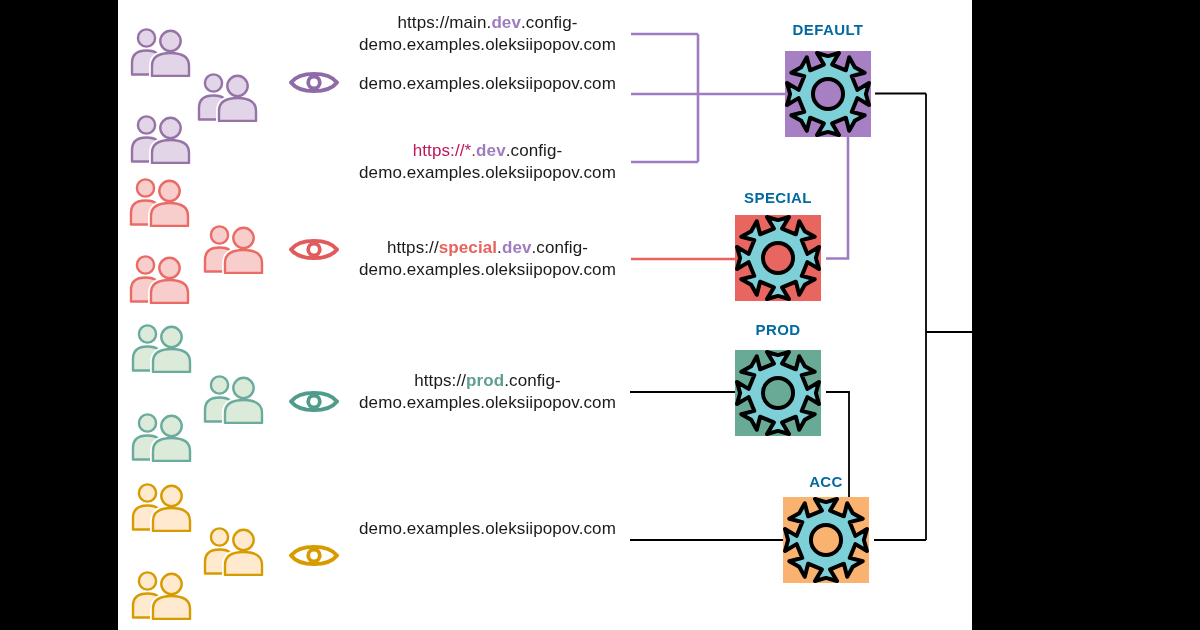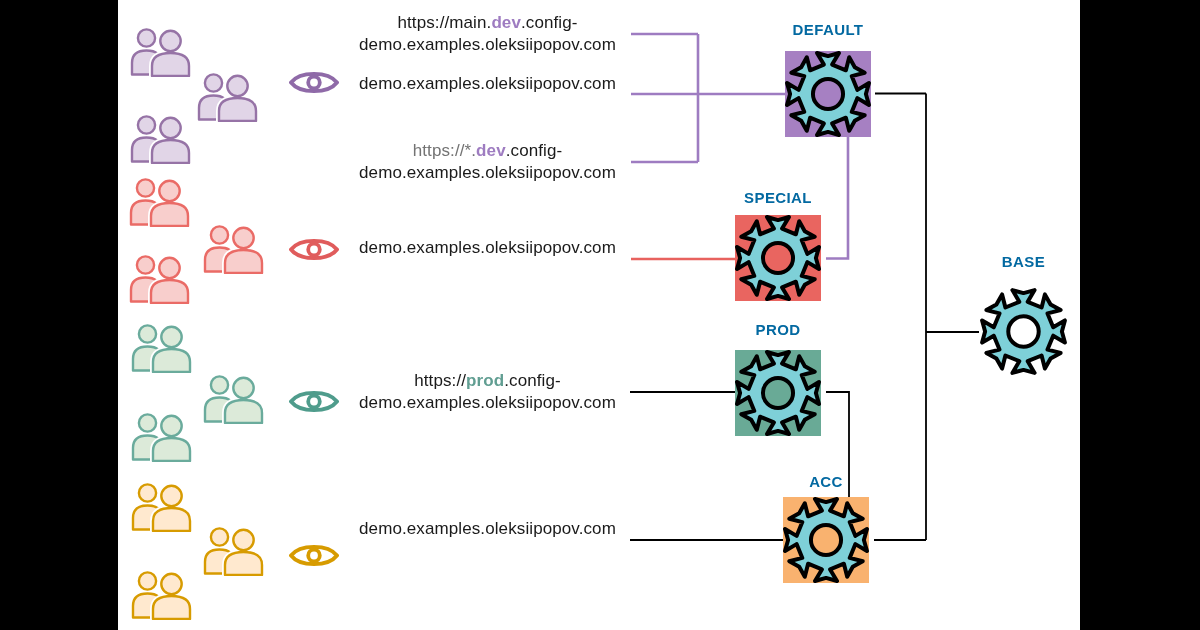--- a/index.html
+++ b/index.html
@@ -1,17 +1,17 @@
 <!DOCTYPE html>
 <html style="--wirePurple: #9e7cc1; --wireRed: #e8625e;"><head>
 <meta charset="utf-8">
 <style>
   html,body{margin:0;padding:0;background:#000;}
-  #canvas{position:relative;width:1200px;height:630px;background:#ffffff;overflow:hidden;
-          font-family:"Liberation Sans",sans-serif;}
+  #canvas{position:relative;width:948px;height:630px;background:#ffffff;overflow:hidden;
+          font-family:"Liberation Sans",sans-serif;padding-left:24px;}
   .letterbox{position:absolute;top:0;height:630px;background:#000;}
   #lb-left{left:0;width:118px;}
   #lb-right{left:1080px;width:120px;}
   #wires{position:absolute;left:0;top:0;width:1200px;height:630px;}
   #wires path{fill:none;}
   .wire-k{stroke:#000;stroke-width:1.8px;}
   .wire-p{stroke:var(--wirePurple,#9e7cc1);stroke-width:2.6px;}
   .wire-r{stroke:var(--wireRed,#e8625e);stroke-width:2.6px;}
   .mk-k{fill:#000;}
   .mk-p{fill:var(--wirePurple,#9e7cc1);}
@@ -197,24 +197,25 @@
     </div>
   <div id="urls-layer">
       <div class="url-block" style="top: 12px;">
         <div class="url-line"><span style="color: rgb(26, 26, 26);">https://main.</span><span style="color: rgb(158, 124, 193); font-weight: bold;">dev</span><span style="color: rgb(26, 26, 26);">.config-</span></div>
         <div class="url-line"><span style="color: rgb(26, 26, 26);">demo.examples.oleksiipopov.com</span></div>
       </div>
       <div class="url-block" style="top: 73px;">
         <div class="url-line"><span style="color: rgb(26, 26, 26);">demo.examples.oleksiipopov.com</span></div>
       </div>
       <div class="url-block" style="top: 140px;">
-        <div class="url-line"><span style="color: #737373;">https://*.</span><span style="color: rgb(158, 124, 193); font-weight: bold;">dev</span><span style="color: rgb(26, 26, 26);">.config-</span></div>
+        <div class="url-line"><span style="color: #be185d;">https://*.</span><span style="color: rgb(158, 124, 193); font-weight: bold;">dev</span><span style="color: rgb(26, 26, 26);">.config-</span></div>
         <div class="url-line"><span style="color: rgb(26, 26, 26);">demo.examples.oleksiipopov.com</span></div>
       </div>
       <div class="url-block" style="top: 237px;">
+        <div class="url-line"><span style="color: rgb(26, 26, 26);">https://</span><span style="color: rgb(232, 98, 94); font-weight: bold;">special</span><span style="color: rgb(26, 26, 26);">.</span><span style="color: rgb(158, 124, 193); font-weight: bold;">dev</span><span style="color: rgb(26, 26, 26);">.config-</span></div>
         <div class="url-line"><span style="color: rgb(26, 26, 26);">demo.examples.oleksiipopov.com</span></div>
       </div>
       <div class="url-block" style="top: 370px;">
         <div class="url-line"><span style="color: rgb(26, 26, 26);">https://</span><span style="color: rgb(97, 158, 146); font-weight: bold;">prod</span><span style="color: rgb(26, 26, 26);">.config-</span></div>
         <div class="url-line"><span style="color: rgb(26, 26, 26);">demo.examples.oleksiipopov.com</span></div>
       </div>
       <div class="url-block" style="top: 518px;">
         <div class="url-line"><span style="color: rgb(26, 26, 26);">demo.examples.oleksiipopov.com</span></div>
       </div>
     </div>

